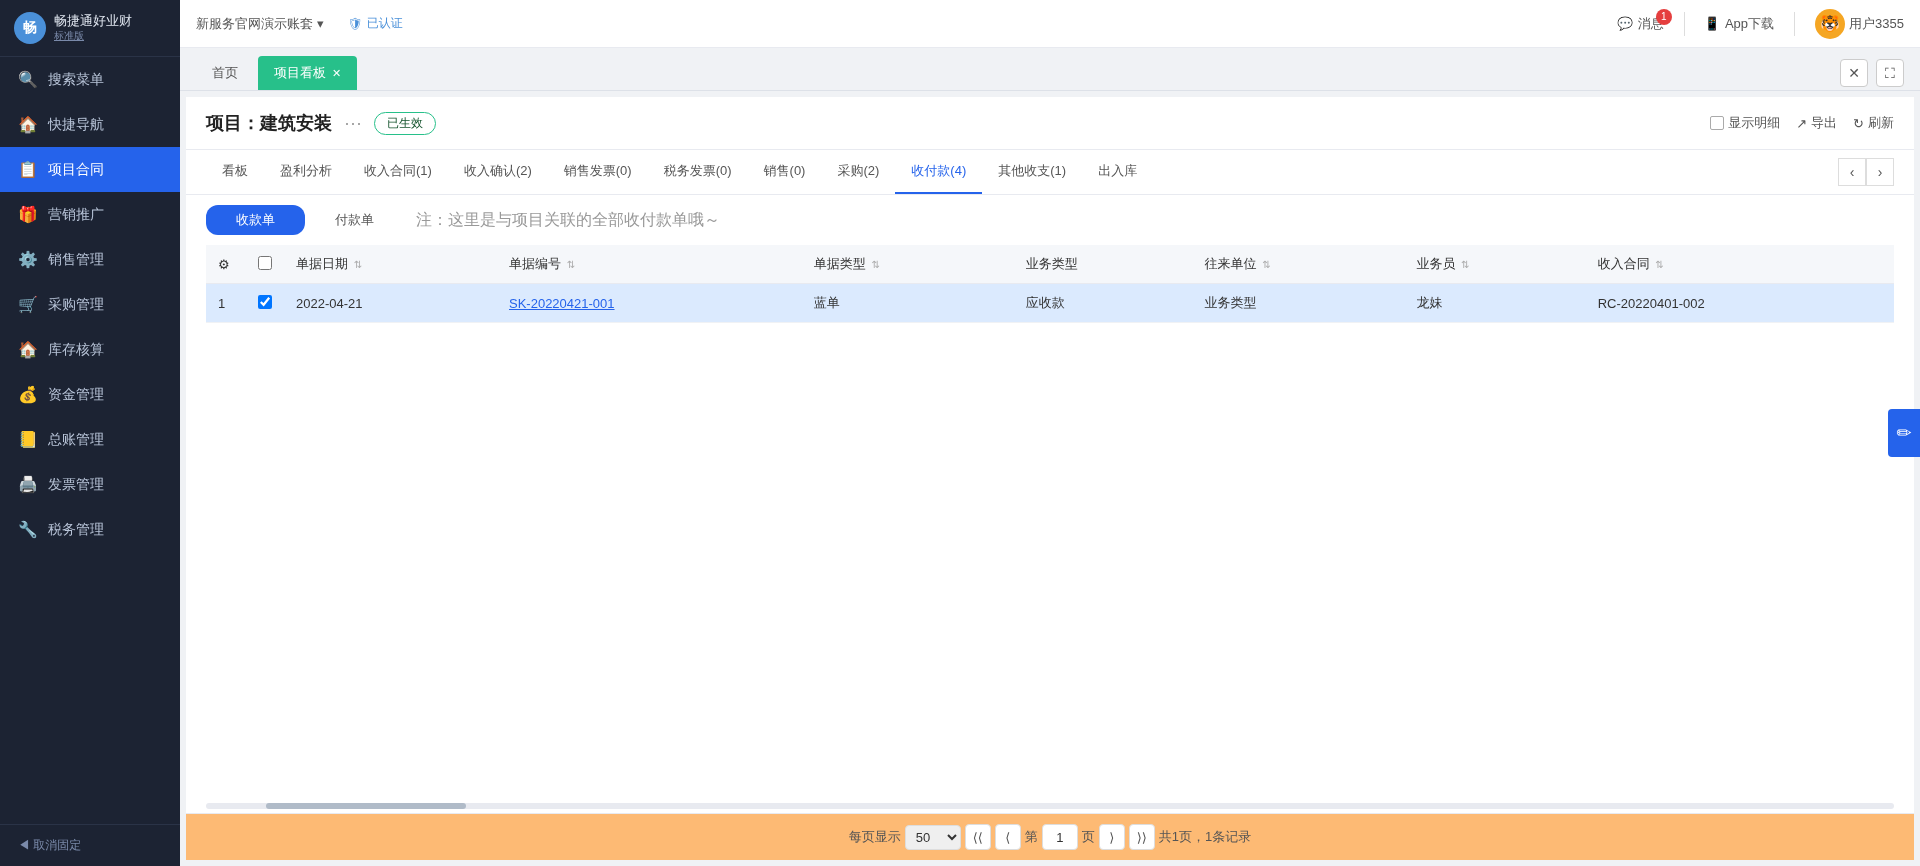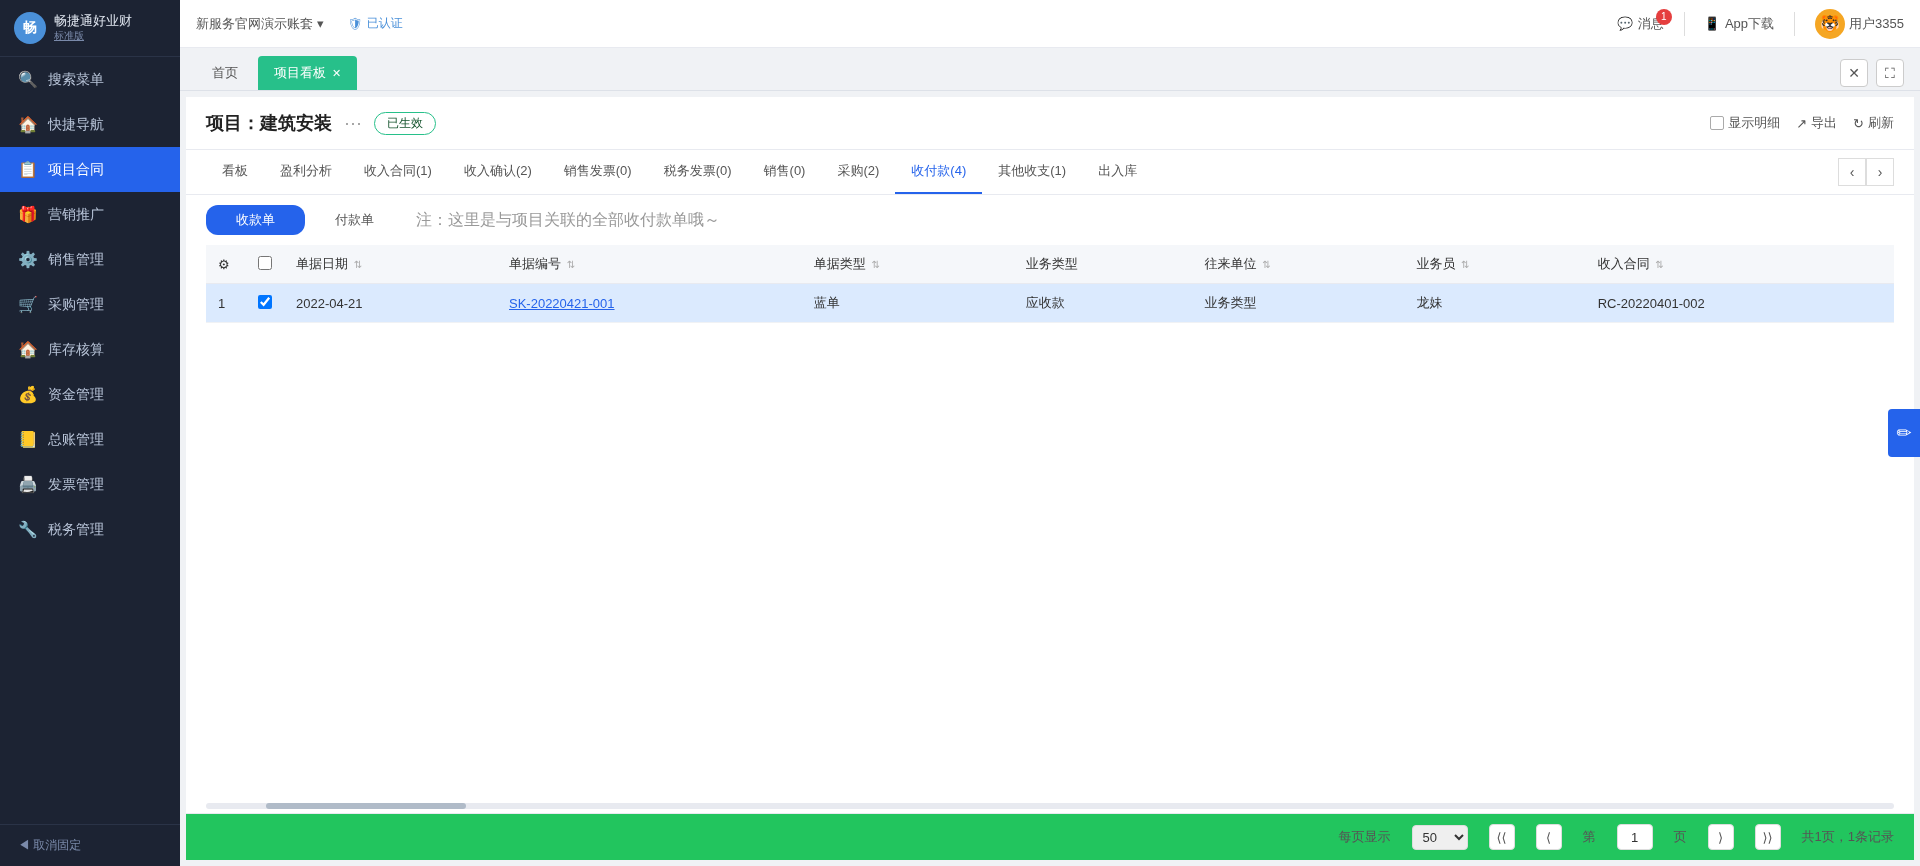--- a/index.html
+++ b/index.html
@@ -219,23 +219,23 @@
     .scrollbar-track {
       height: 6px; background: #e8eaf0; border-radius: 3px;
     }
     .scrollbar-thumb {
       height: 6px; width: 200px; background: #b0bbc8; border-radius: 3px;
       margin-left: 60px;
     }
 
     
     .pagination {
-      display: flex; align-items: center; justify-content: flex-end;
-      padding: 10px 20px; gap: 21px; font-size: 13px; color: #555;
-      border-top: 1px solid #e8eaf0; background: #22c55e;
+      display: flex; align-items: center; justify-content: center;
+      padding: 10px 20px; gap: 4px; font-size: 13px; color: #555;
+      border-top: 1px solid #e8eaf0; background: #fdba74;
     }
     .page-select {
       border: 1px solid #ddd; border-radius: 4px; padding: 3px 6px;
       font-size: 13px; color: #333;
     }
     .page-btn {
       width: 26px; height: 26px; border: 1px solid #ddd; background: white;
       border-radius: 4px; cursor: pointer; display: flex; align-items: center; justify-content: center;
       font-size: 13px; color: #555;
     }

